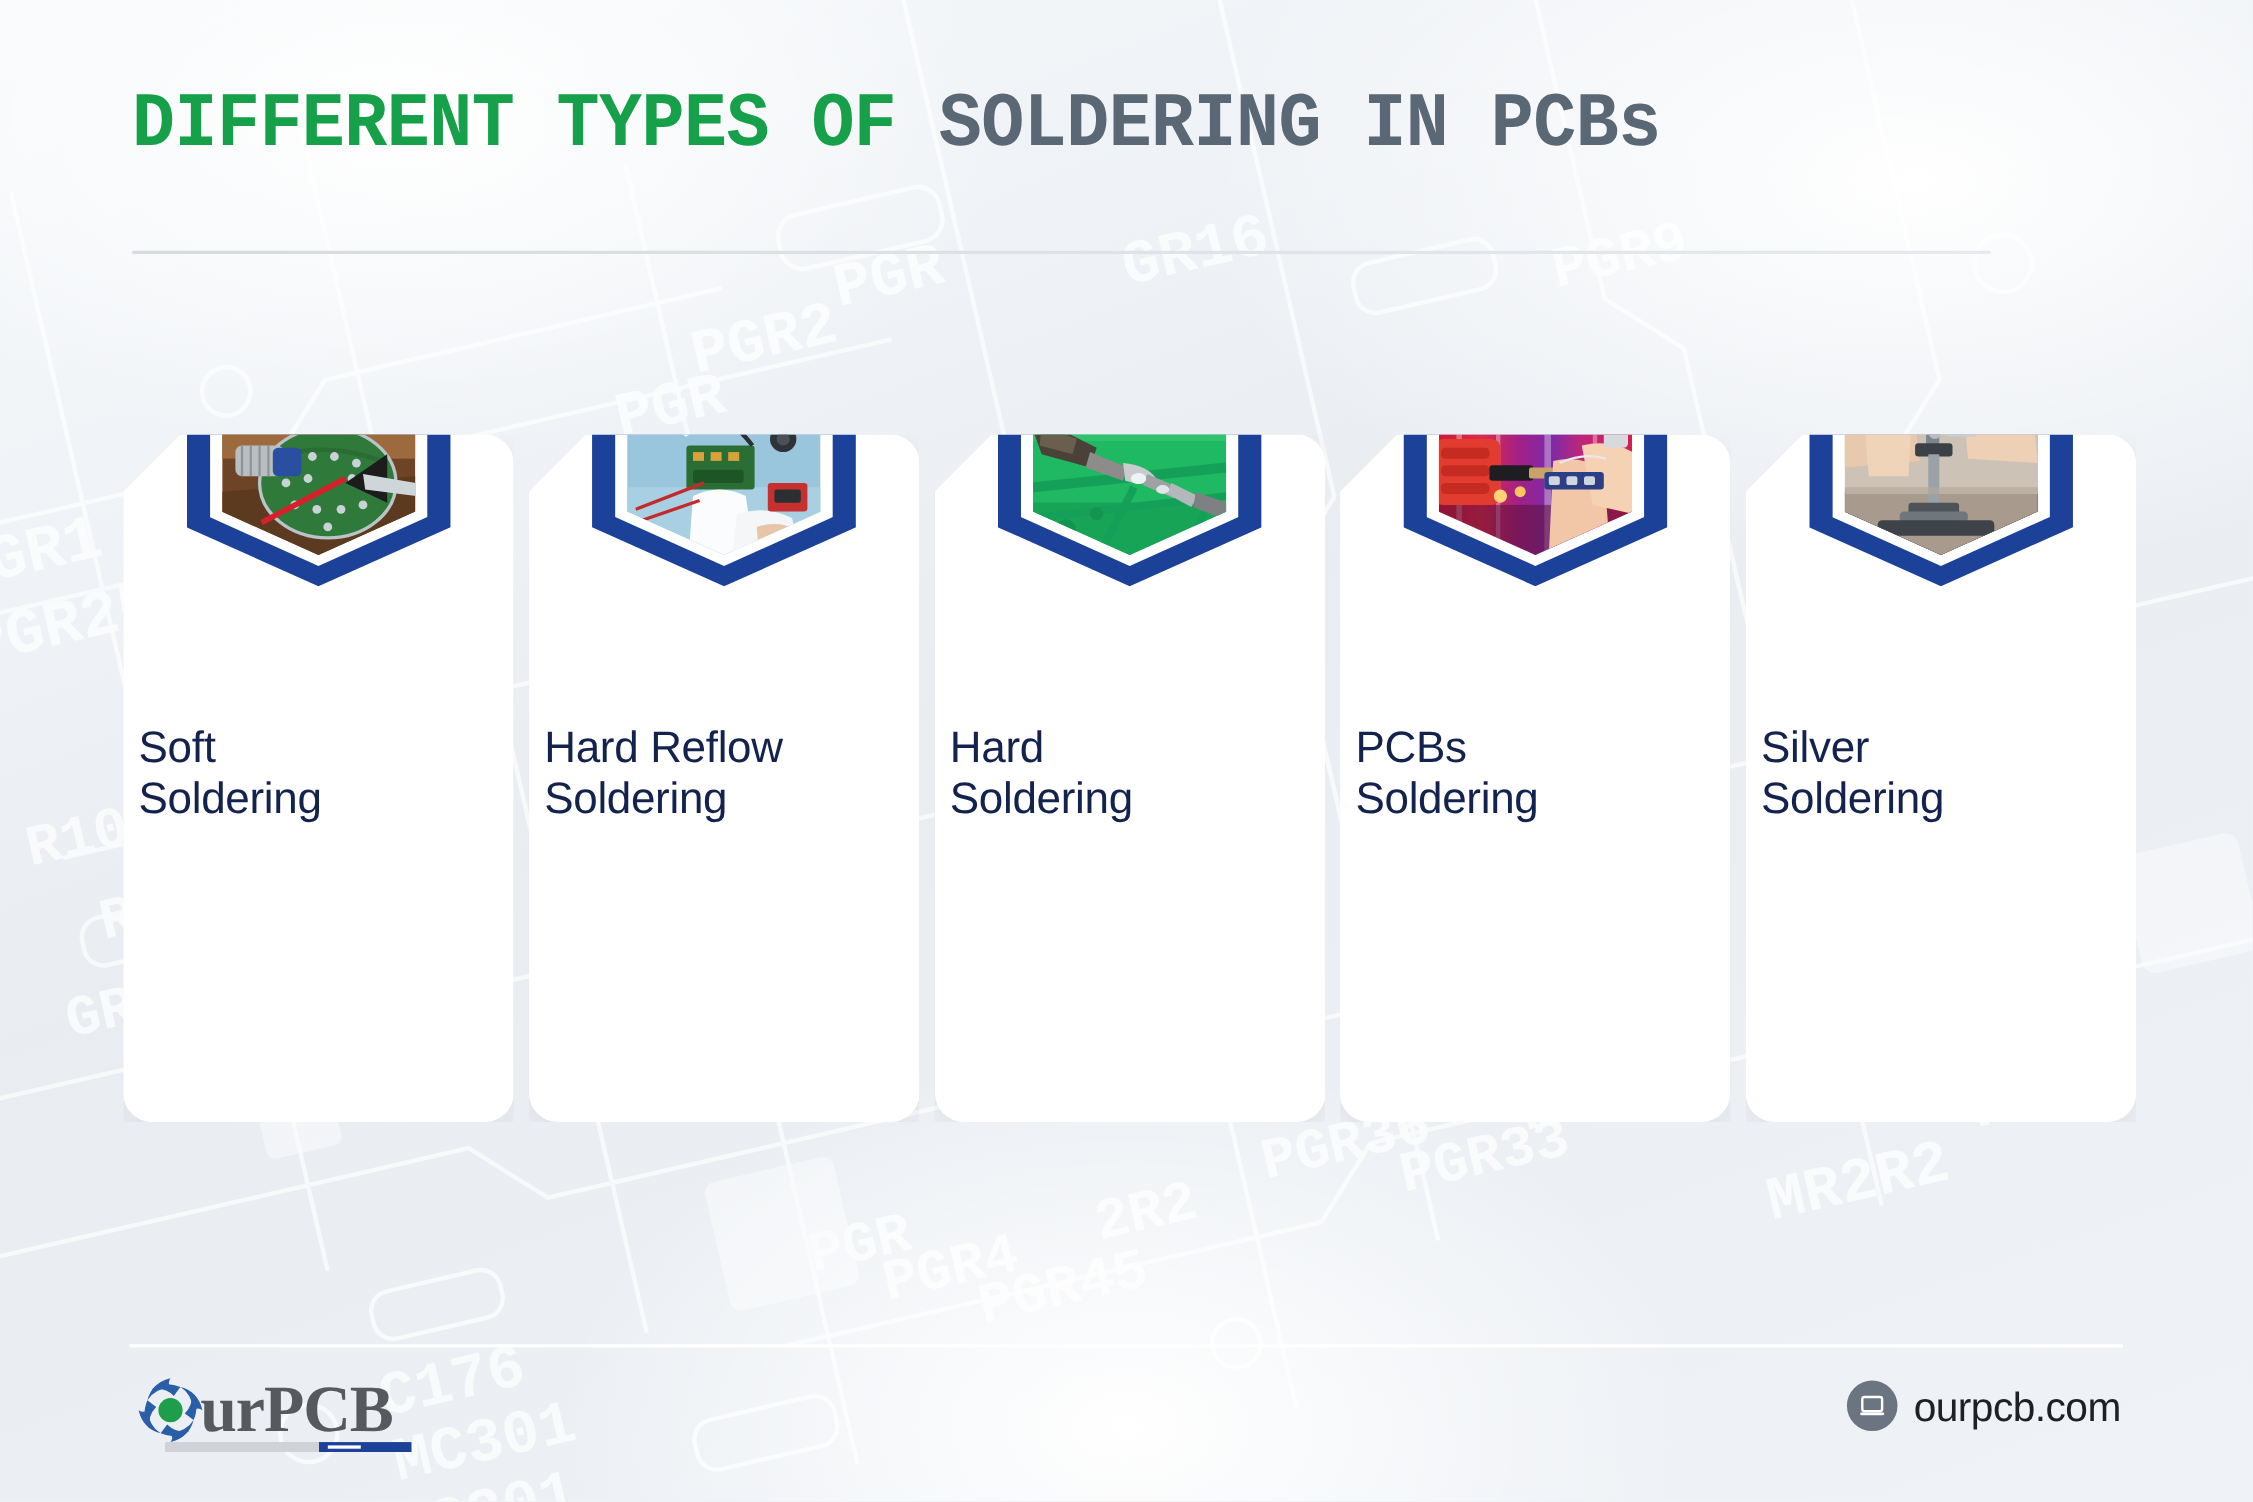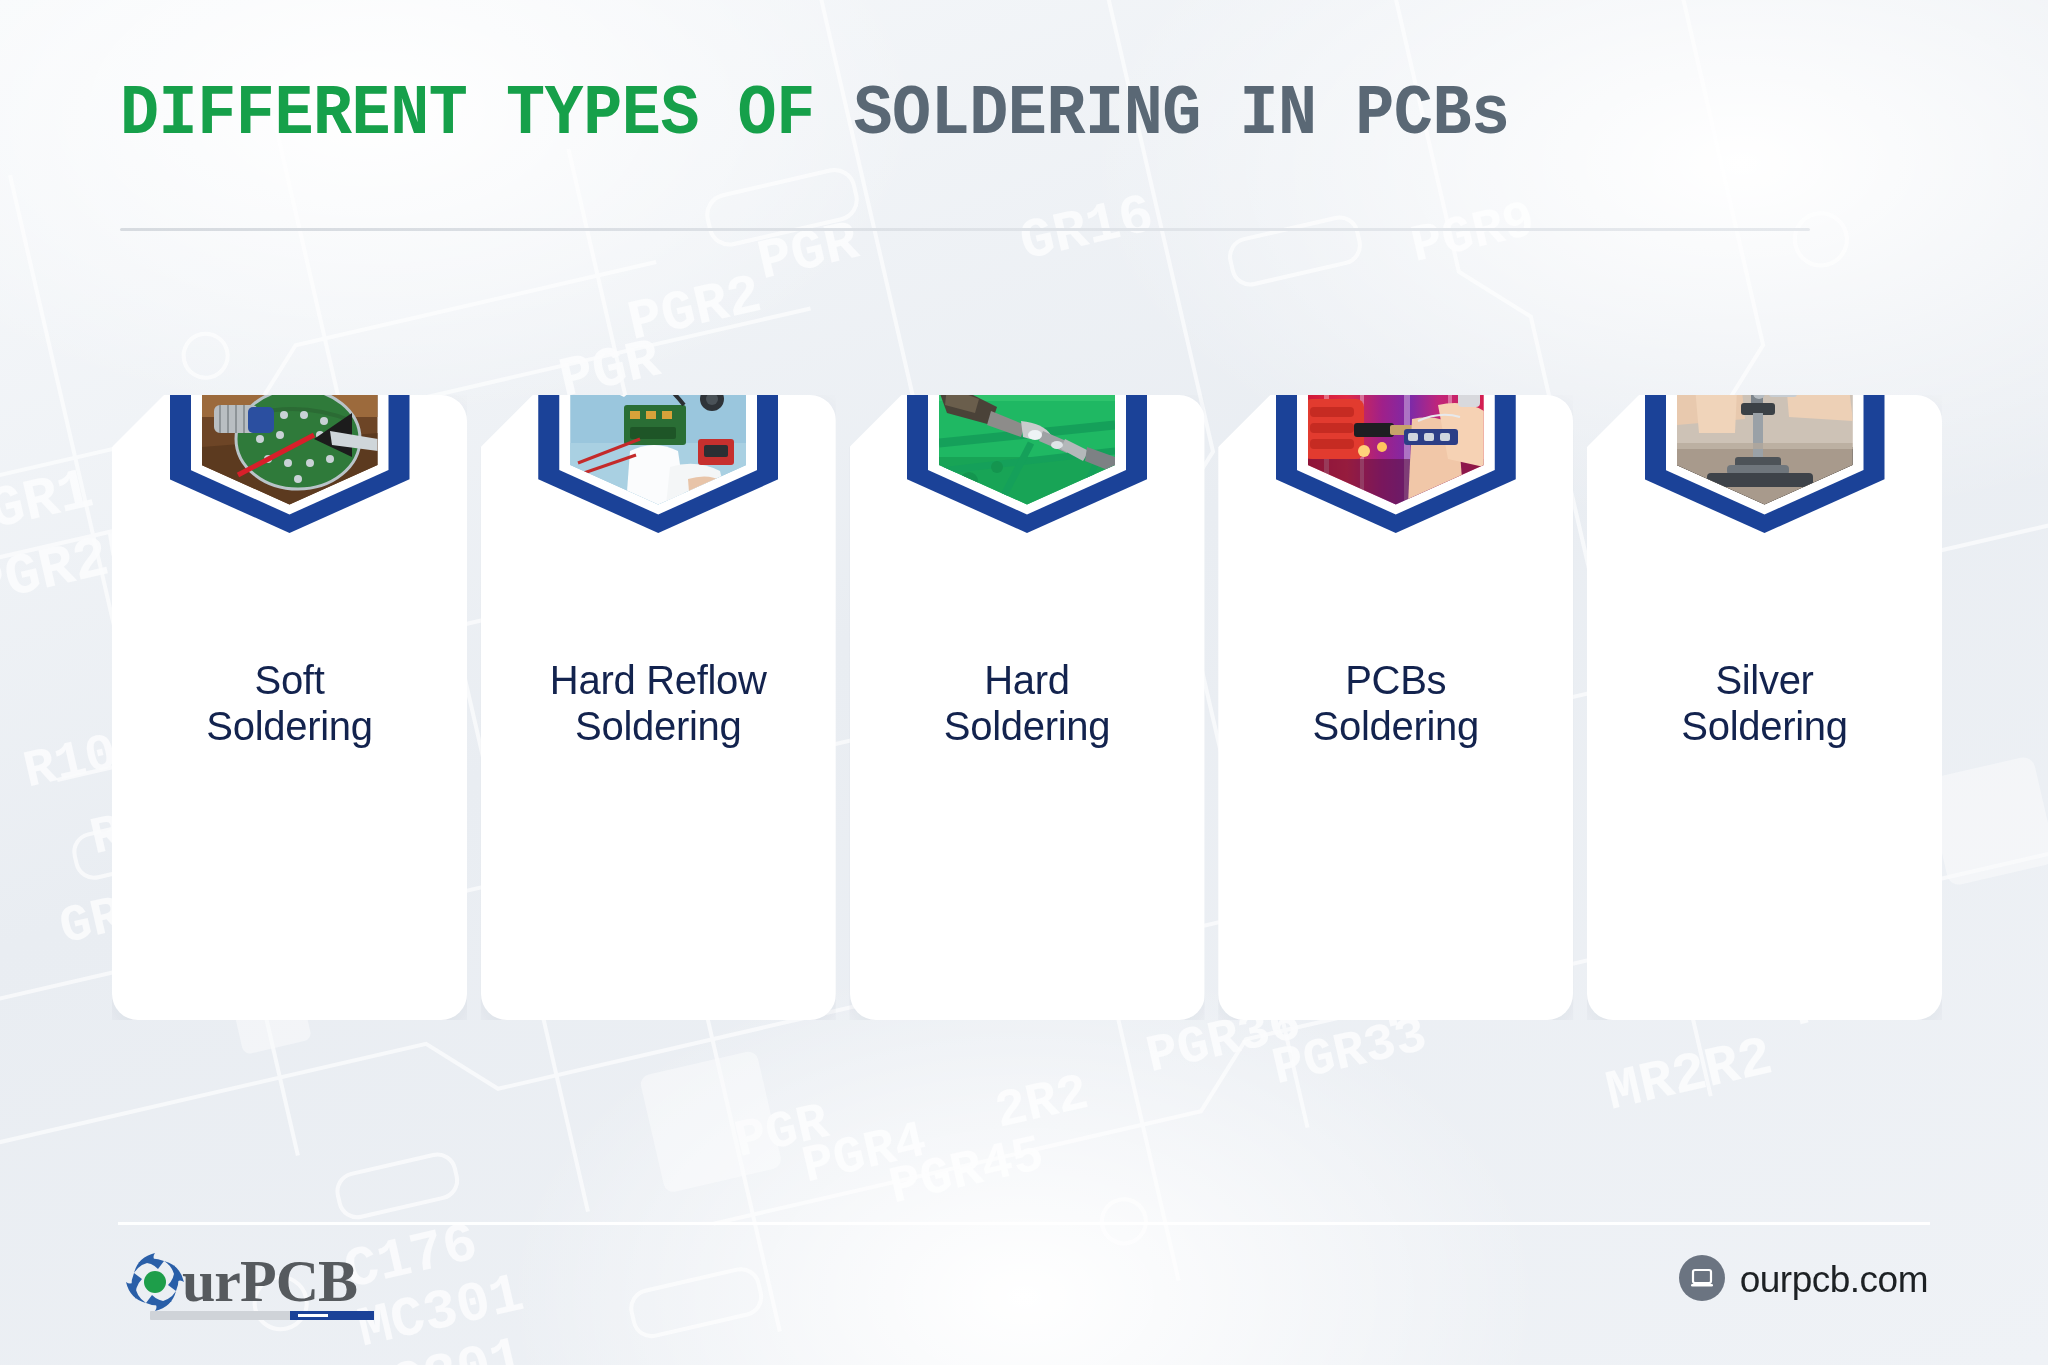--- a/index.html
+++ b/index.html
@@ -62,21 +62,21 @@
     clip-path:polygon(50% 0%, 100% 25%, 100% 75%, 50% 100%, 0% 75%, 0% 25%);
   }
   .badge-outer { width:240px; height:215px; background:#1b4298; }
   .badge-mid   { width:198px; height:178px; background:#ffffff; }
   .badge-img   { width:176px; height:158px; overflow:hidden; }
   .photo { width:100%; height:100%; }
 
   
   .card-label {
     position:absolute; left:14px; right:14px; top:262px;
-    text-align:center; color:#13234e;
+    text-align:left; color:#13234e;
     font-size:40px; font-weight:500; line-height:1.16;
     letter-spacing:-0.3px;
     white-space:pre-line;
   }
 
   
   .footer-rule { position:absolute; left:118px; top:1222px; width:1812px; height:3px;
                  background:#ffffff; opacity:0.95; }
   .logo { position:absolute; left:122px; top:1247px; width:260px; height:75px; }
   .logo-mark { position:absolute; left:0; top:2px; width:66px; height:66px; }

